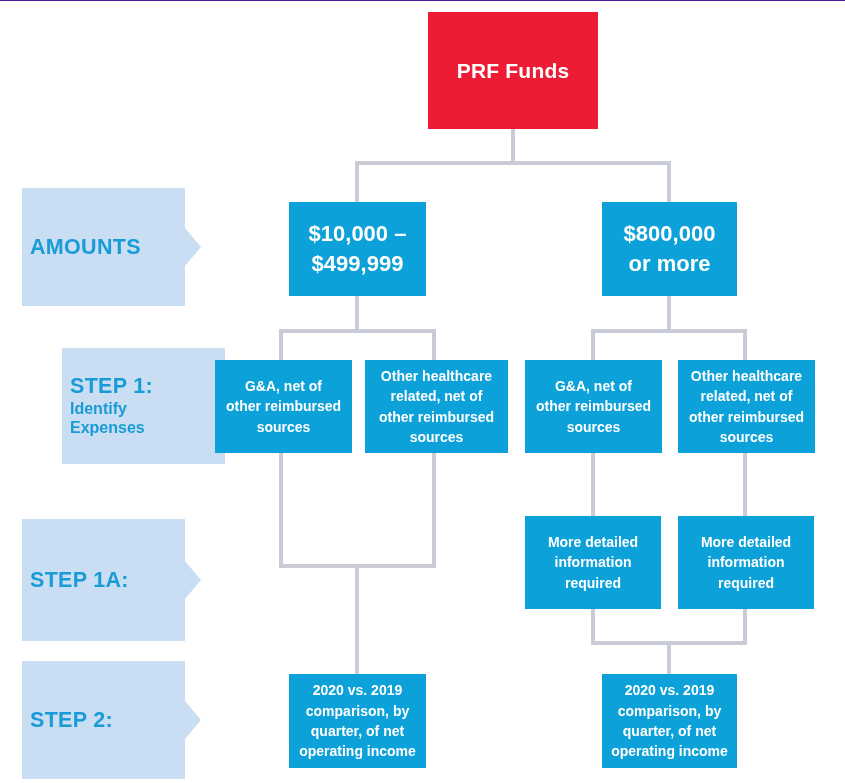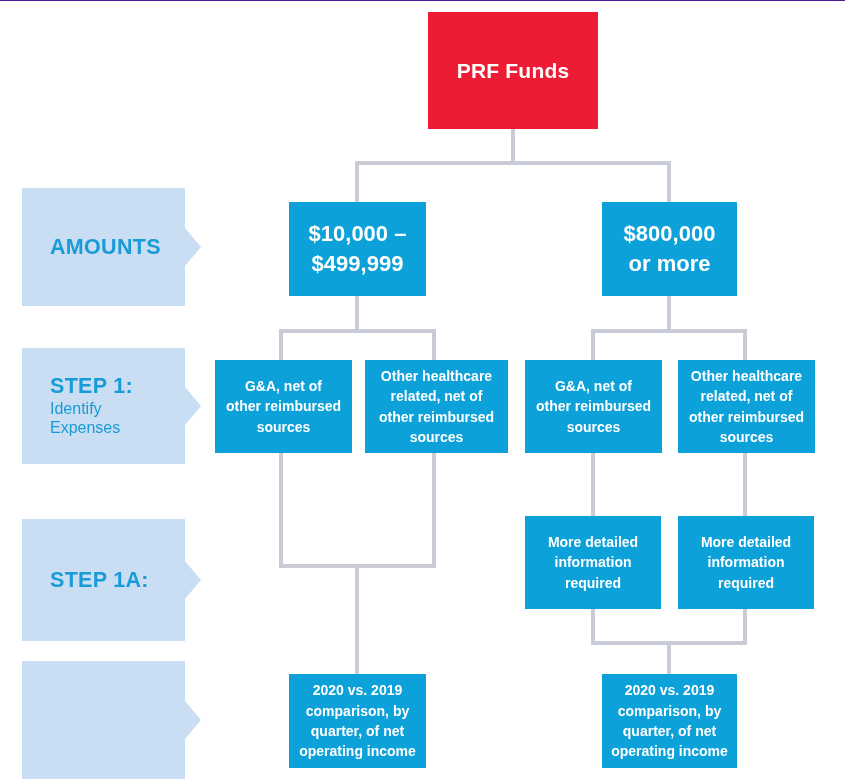--- a/index.html
+++ b/index.html
@@ -23,25 +23,25 @@
   .node.red{background:#ed1b34;font-size:21px;letter-spacing:.2px;}
   .node.blue{background:#0da1d9;}
   .node.amount{font-size:22px;line-height:1.35;}
   .node.small{font-size:14px;line-height:1.45;}
   
   .rowlabel{
     position:absolute;z-index:2;
     left:22px;width:163px;
     background:#c9def2;
     display:flex;flex-direction:column;justify-content:center;
-    padding-left:28px;box-sizing:border-box;
+    padding-left:8px;box-sizing:border-box;
     color:#189bd7;
   }
   .rl-title{font-weight:700;font-size:21.5px;letter-spacing:.3px;line-height:1.15;}
-  .rl-sub{font-weight:400;font-size:16px;line-height:1.18;white-space:pre-line;margin-top:2px;}
+  .rl-sub{font-weight:700;font-size:16px;line-height:1.18;white-space:pre-line;margin-top:2px;}
   .rl-arrow{
     position:absolute;right:-16px;top:50%;
     margin-top:-19px;width:0;height:0;
     border-top:19px solid transparent;
     border-bottom:19px solid transparent;
     border-left:16px solid #c9def2;
   }
 </style>
 </head>
 <body>
@@ -75,31 +75,32 @@
   <div class="ln" style="left:743px;top:608px;width:4px;height:36px;"></div>
   <div class="ln" style="left:591px;top:640px;width:156px;height:4px;"></div>
   <div class="ln" style="left:667px;top:640px;width:4px;height:33px;"></div>
 
   <div class="node red" style="left:428px;top:11px;width:170px;height:117px;">PRF Funds</div>
 
   <div class="rowlabel" style="top:187px;height:118px;">
     <div class="rl-title">AMOUNTS</div>
     <div class="rl-arrow"></div>
   </div>
-  <div class="rowlabel" style="top:347px;height:116px;">
+  <div class="rowlabel" style="top:347px;height:116px;margin-left:40px;">
     <div class="rl-title">STEP 1:</div>
     <div class="rl-sub">Identify
 Expenses</div>
     <div class="rl-arrow"></div>
   </div>
   <div class="rowlabel" style="top:518px;height:122px;">
     <div class="rl-title">STEP 1A:</div>
     <div class="rl-arrow"></div>
   </div>
   <div class="rowlabel" style="top:660px;height:118px;">
+    <div class="rl-title">STEP 2:</div>
     <div class="rl-arrow"></div>
   </div>
 
   <div class="node blue amount" style="left:289px;top:201px;width:137px;height:94px;">$10,000 –
 $499,999</div>
   <div class="node blue small" style="left:215px;top:359px;width:137px;height:93px;">G&amp;A, net of
 other reimbursed
 sources</div>
   <div class="node blue small" style="left:365px;top:359px;width:143px;height:93px;">Other healthcare
 related, net of

